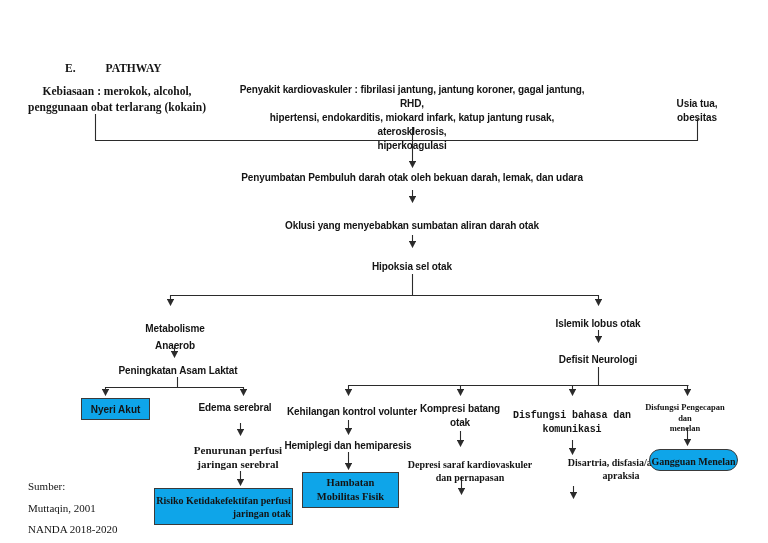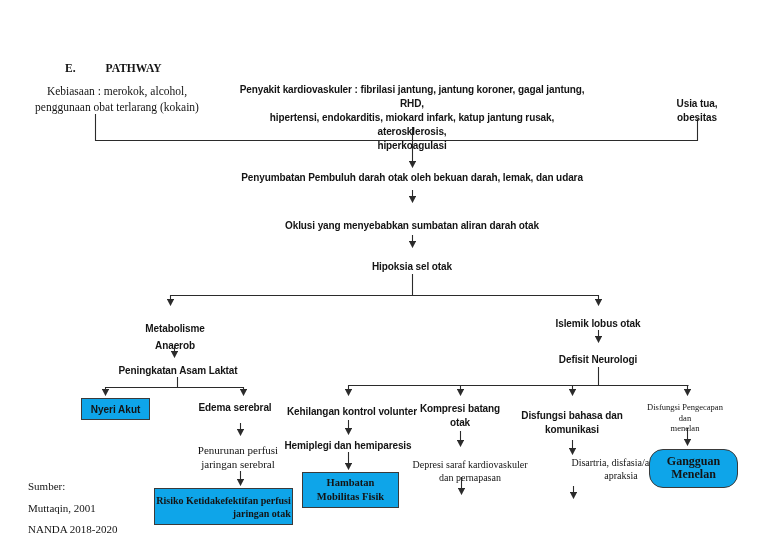--- a/index.html
+++ b/index.html
@@ -7,21 +7,21 @@
     position:relative;width:768px;height:543px;background:#ffffff;
     font-family:"Liberation Sans",sans-serif;color:#141414;overflow:hidden;
   }
   .lines{position:absolute;left:0;top:0;width:768px;height:543px;}
   .lbl{
     position:absolute;transform:translateX(-50%);text-align:center;
     white-space:pre-line;font-size:10px;font-weight:600;line-height:13.5px;
     letter-spacing:-0.1px;
   }
   .serif{
-    font-family:"Liberation Serif","DejaVu Serif",serif;font-weight:400;
+    font-family:"Liberation Serif","DejaVu Serif",serif;font-weight:700;
     font-size:11px;letter-spacing:0;
   }
   .small-serif{font-size:8.5px;line-height:10.5px;}
   .box{
     position:absolute;border:1.2px solid #3a3a3a;background:#0ea5e9;
     display:flex;align-items:center;justify-content:center;text-align:center;
     white-space:pre-line;font-size:10px;font-weight:600;line-height:13px;
   }
   .title{
     position:absolute;left:65px;top:62px;display:flex;gap:30px;
@@ -117,26 +117,26 @@
   <div class="lbl" style="left:348px;top:439px;">Hemiplegi dan hemiparesis</div>
   <div class="box serif" style="left:302px;top:472px;width:95px;height:34px;font-size:10.5px;line-height:14px;">Hambatan
 Mobilitas Fisik</div>
 
   <div class="lbl" style="left:460px;top:402px;">Kompresi batang
 otak</div>
   <div class="lbl serif" style="left:470px;top:451px;font-size:10px;line-height:12.5px;margin-top:8px;">Depresi saraf kardiovaskuler
 dan pernapasan</div>
   <div class="lbl" style="left:461px;top:514px;margin-top:48px;">Kematian</div>
 
-  <div class="lbl" style="left:572px;top:409px;">Disfungsi bahasa dan
+  <div class="lbl" style="left:572px;top:409px;font-family:Liberation Mono, monospace;">Disfungsi bahasa dan
 komunikasi</div>
   <div class="lbl serif" style="left:573px;top:457px;font-size:10px;line-height:12.5px;margin-left:48px;">Disartria, disfasia/afasia,
 apraksia</div>
 
   <div class="lbl serif small-serif" style="left:685px;top:402px;">Disfungsi Pengecapan dan
 menelan</div>
-  <div class="box serif" style="left:649px;top:449px;width:89px;height:39px;align-items:flex-start;padding-top:5px;box-sizing:border-box;font-size:12px;border-radius:14px;">Gangguan Menelan</div>
+  <div class="box serif" style="left:649px;top:449px;width:89px;height:22px;align-items:flex-start;padding-top:5px;box-sizing:border-box;font-size:10px;border-radius:14px;">Gangguan Menelan</div>
 
   <div class="source">Sumber:
 Muttaqin, 2001
 NANDA 2018-2020</div>
 
 </div>
 
 </body></html>

